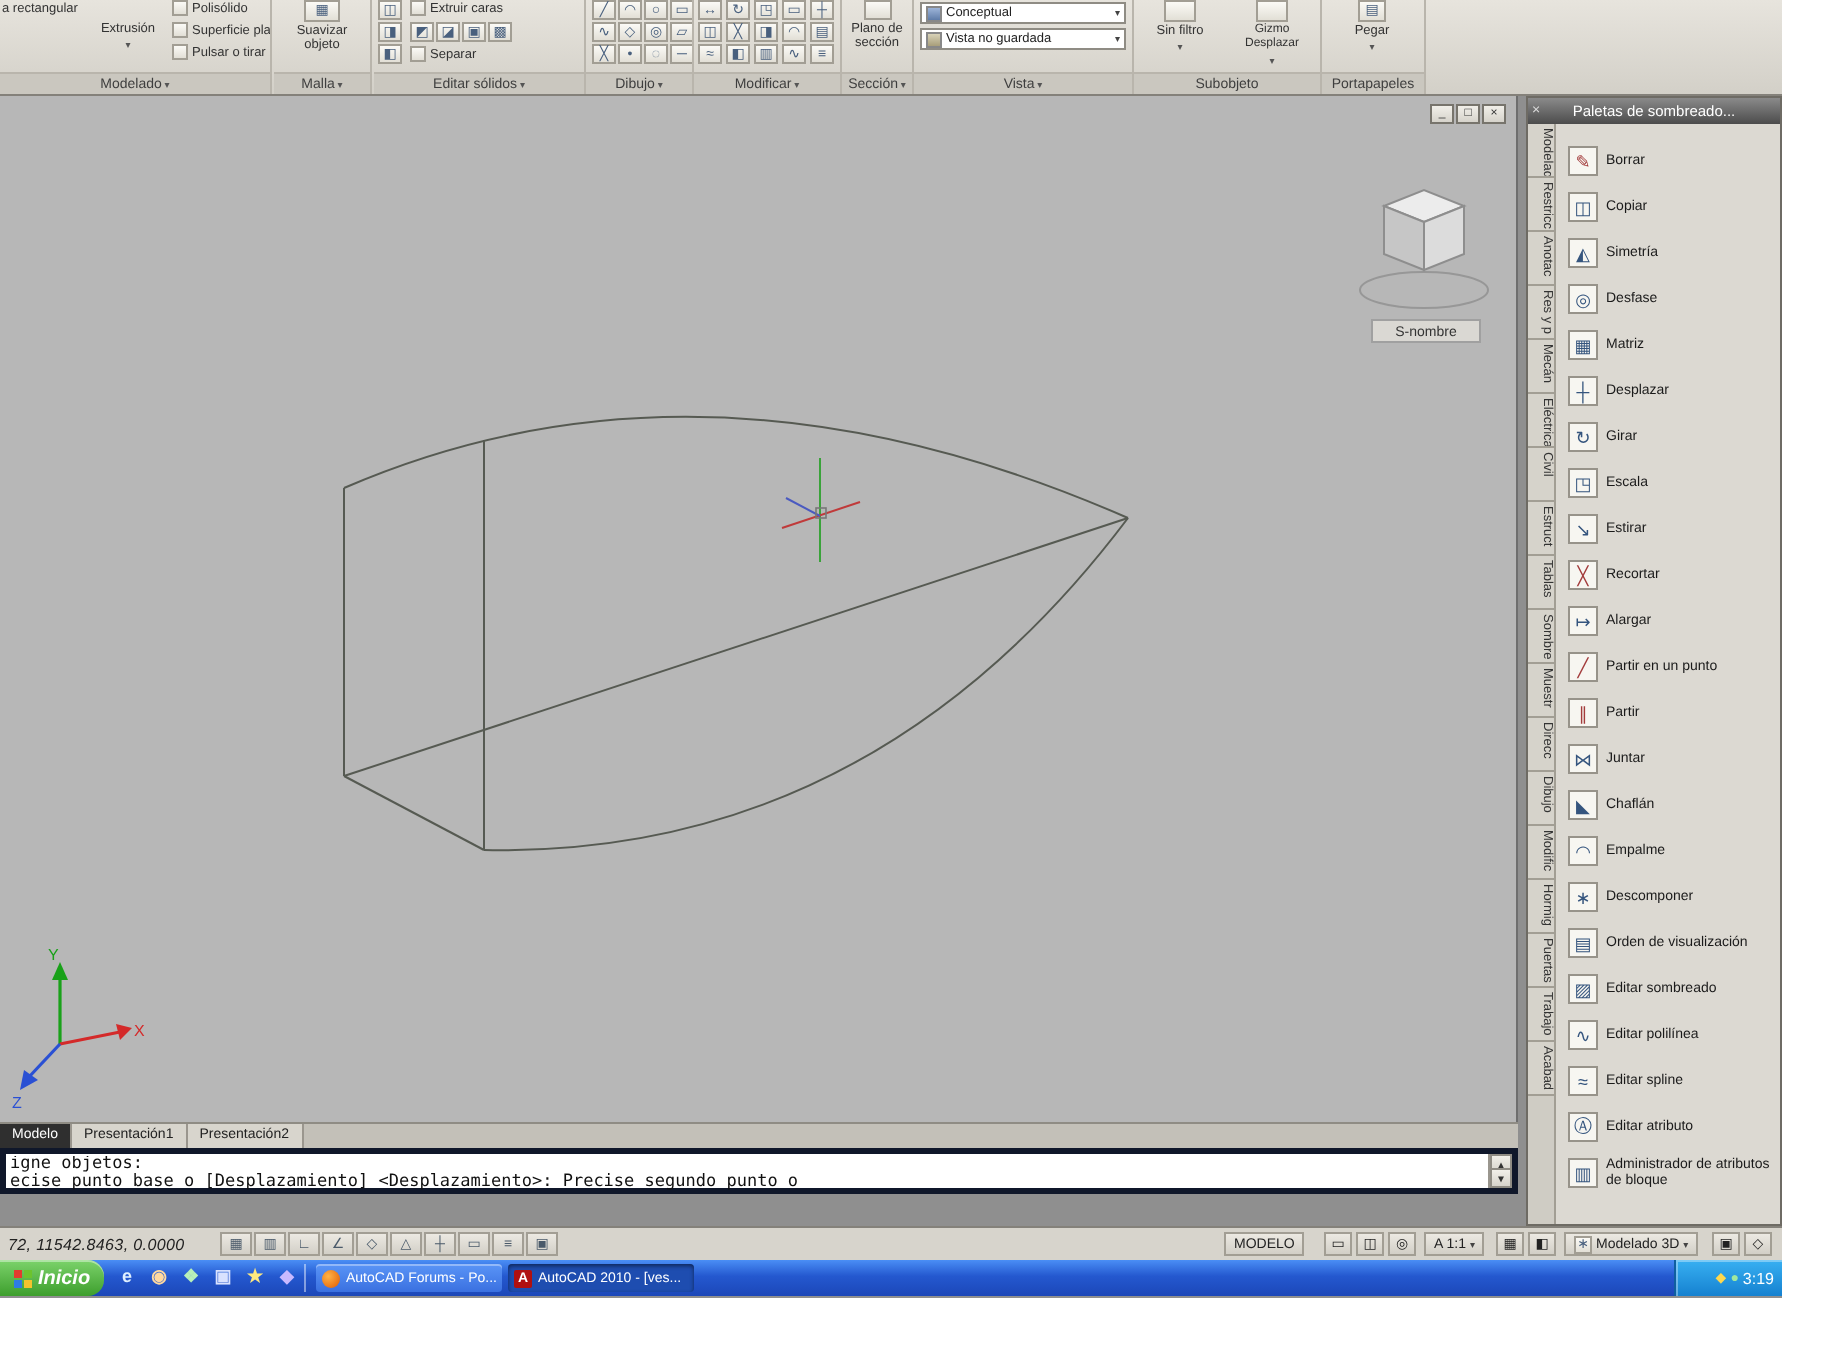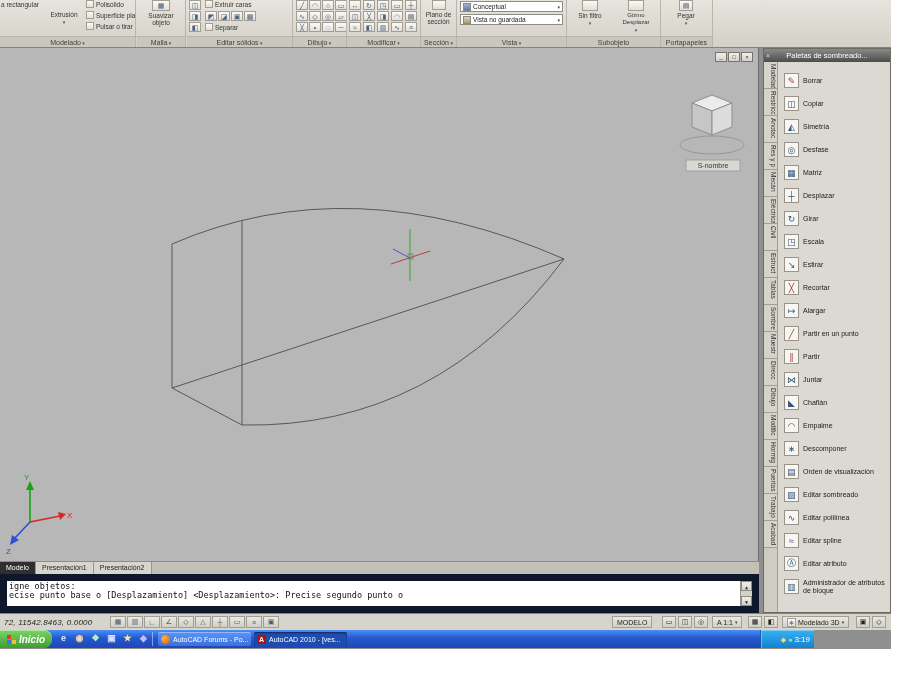--- a/index.html
+++ b/index.html
@@ -33,39 +33,39 @@
   .winctl{position:absolute;top:4px;right:5px;display:flex;gap:1px;}
   .winctl span{width:12px;height:10px;background:linear-gradient(#f1efe9,#d6d3cb);border:1px solid #77746c;font-size:6px;line-height:9px;text-align:center;color:#333;}
 
   
   .laytabs{position:absolute;left:0;top:561px;width:759px;height:13px;background:#cdcac2;border-top:1px solid #8f8c84;display:flex;align-items:stretch;font-size:7px;}
   .ltab{padding:0 6px;line-height:12px;border-right:1px solid #9a968e;background:#d8d5cd;color:#222;}
   .ltab.active{background:#2f2f2f;color:#fff;}
   .ltrack{flex:1;background:#c3c0b8;}
 
   
-  .cmd{position:absolute;left:0;top:574px;width:759px;height:39px;background:#fff;border:7px solid #0f172a;font-family:"DejaVu Sans Mono",monospace;}
+  .cmd{position:absolute;left:0;top:574px;width:759px;height:23px;background:#fff;border:3px solid #0f172a;font-family:"DejaVu Sans Mono",monospace;}
   .cmd-history{position:absolute;left:2px;top:1px;right:13px;height:26px;overflow:hidden;}
   .cmdline{font-size:8.5px;line-height:9px;color:#111;white-space:nowrap;}
   .cmd-prompt{position:absolute;left:0;right:13px;bottom:0;height:11px;border-top:1px solid #aaa;font-size:8.5px;line-height:10px;color:#111;padding-left:2px;}
   .cmd-scroll{position:absolute;right:0;top:0;bottom:0;width:12px;background:#d4d1c9;border-left:1px solid #9a968e;}
   .cmd-scroll span{display:block;width:100%;height:10px;font-size:5px;text-align:center;line-height:10px;color:#333;background:linear-gradient(#f1efe9,#d6d3cb);border:1px solid #8f8c84;}
   .cmd-scroll .dn{position:absolute;bottom:0;}
 
   
   .status{position:absolute;left:0;top:613px;width:891px;height:17px;background:#d7d4cc;border-top:1px solid #84817a;font-size:7px;color:#222;}
   .coords{position:absolute;left:4px;top:4px;font-size:8px;letter-spacing:.2px;font-style:italic;}
   .stgwrap{position:absolute;left:110px;top:2px;display:flex;gap:1px;}
   .stg{width:16px;height:12px;background:linear-gradient(#ece9e2,#d2cfc7);border:1px solid #a29e94;font-size:7px;display:flex;align-items:center;justify-content:center;color:#4a5a6a;}
   .sbtn{position:absolute;top:2px;height:12px;background:linear-gradient(#ece9e2,#d2cfc7);border:1px solid #a29e94;display:flex;align-items:center;justify-content:center;padding:0 4px;white-space:nowrap;gap:2px;}
   .sbtn .carr{font-size:5px;color:#444;}
   .sico{width:14px;padding:0 !important;}
 
   
-  .taskbar{position:absolute;left:0;top:630px;width:814px;height:18px;background:linear-gradient(#4a8ef5,#2458cf 45%,#1c47b8);}
+  .taskbar{position:absolute;left:0;top:630px;width:891px;height:18px;background:linear-gradient(#4a8ef5,#2458cf 45%,#1c47b8);}
   .startbtn{position:absolute;left:0;top:0;width:52px;height:18px;border-radius:0 8px 8px 0;background:linear-gradient(#7cd36b,#3d9e2d);display:flex;align-items:center;justify-content:center;gap:3px;color:#fff;font-size:10px;font-weight:bold;font-style:italic;box-shadow:inset 0 1px 0 rgba(255,255,255,.4);}
   .winflag{display:inline-grid;grid-template-columns:4px 4px;grid-template-rows:4px 4px;gap:1px;}
   .winflag i{display:block;}
   .qlwrap{position:absolute;left:57px;top:2px;display:flex;gap:3px;align-items:center;}
   .qli{width:13px;height:13px;font-size:9px;line-height:13px;text-align:center;font-weight:bold;}
   .qdiv{position:absolute;left:152px;top:2px;bottom:2px;width:1px;background:rgba(255,255,255,.45);}
   .taskbtn{position:absolute;top:2px;width:93px;height:14px;border-radius:2px;display:flex;align-items:center;gap:3px;padding:0 3px;color:#fff;font-size:7px;white-space:nowrap;overflow:hidden;background:linear-gradient(#5a95f7,#3a70e0);box-shadow:inset 0 1px 0 rgba(255,255,255,.35);}
   .taskbtn.active{background:#1e4db0;box-shadow:inset 0 1px 2px rgba(0,0,0,.5);}
   .ticon{width:9px;height:9px;flex:0 0 auto;border-radius:50%;}
   .ticon.ff{background:radial-gradient(circle at 35% 35%,#ffb347,#e05a00);}

